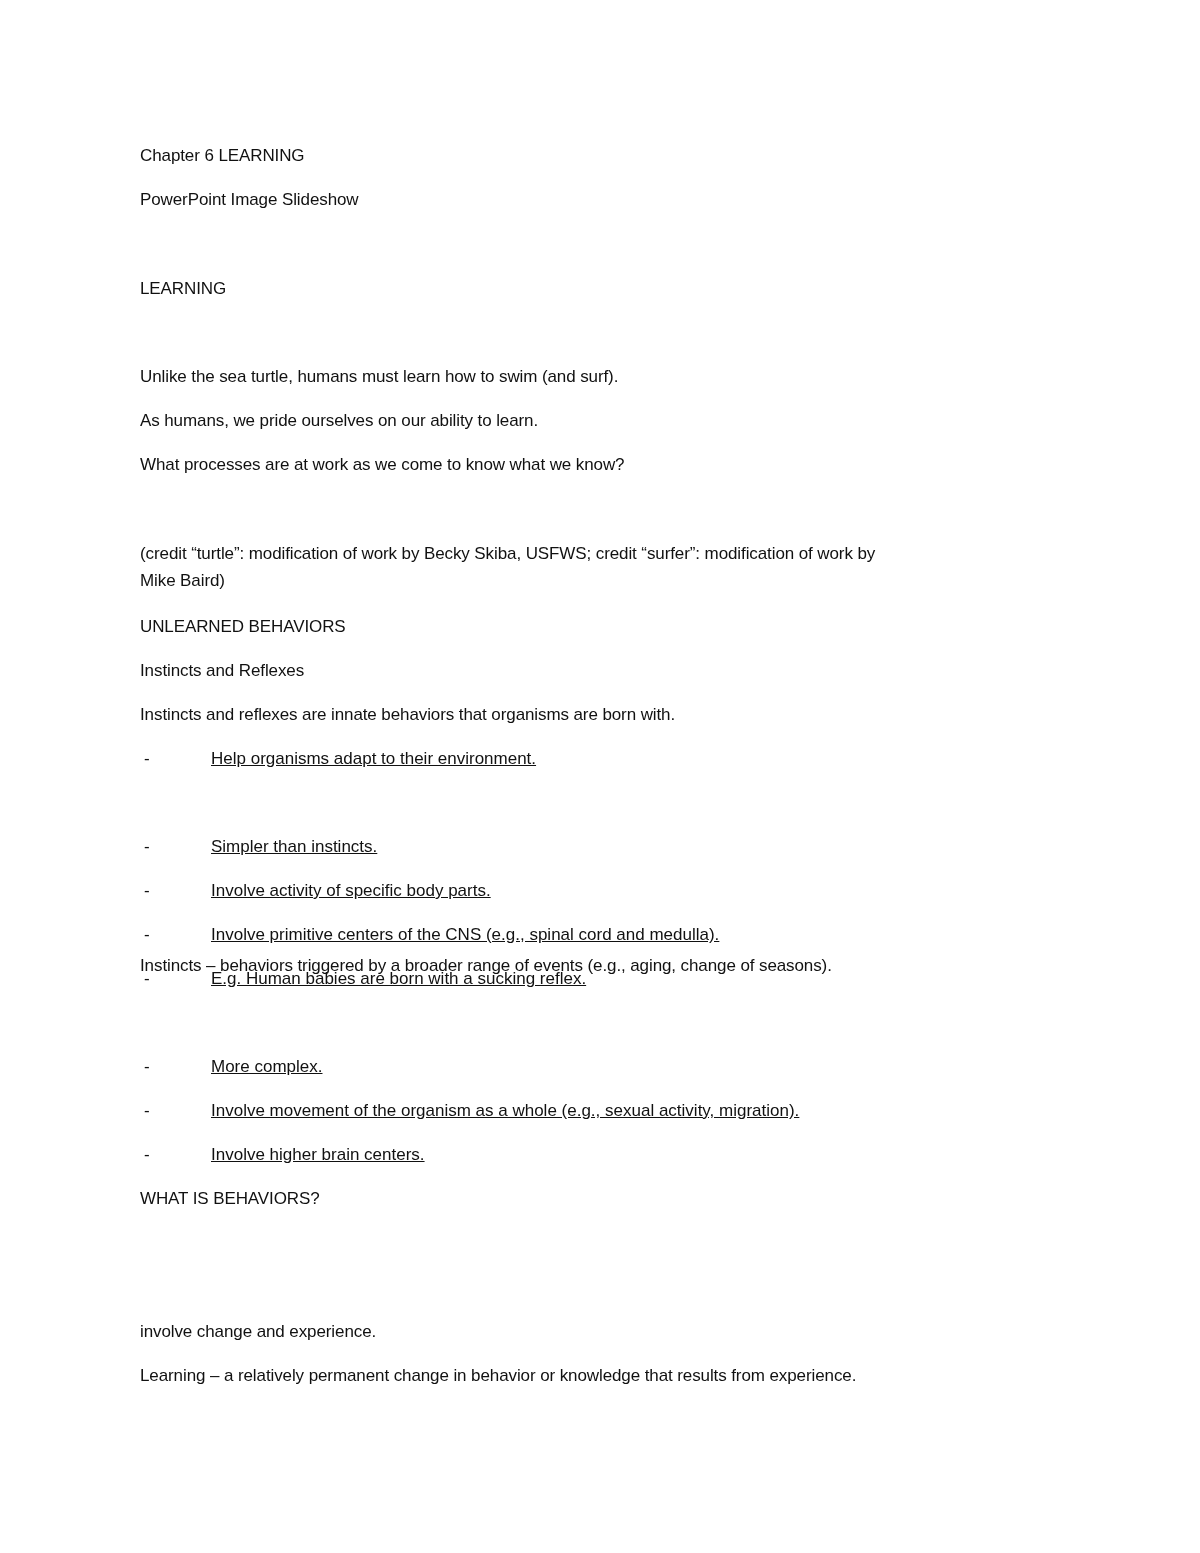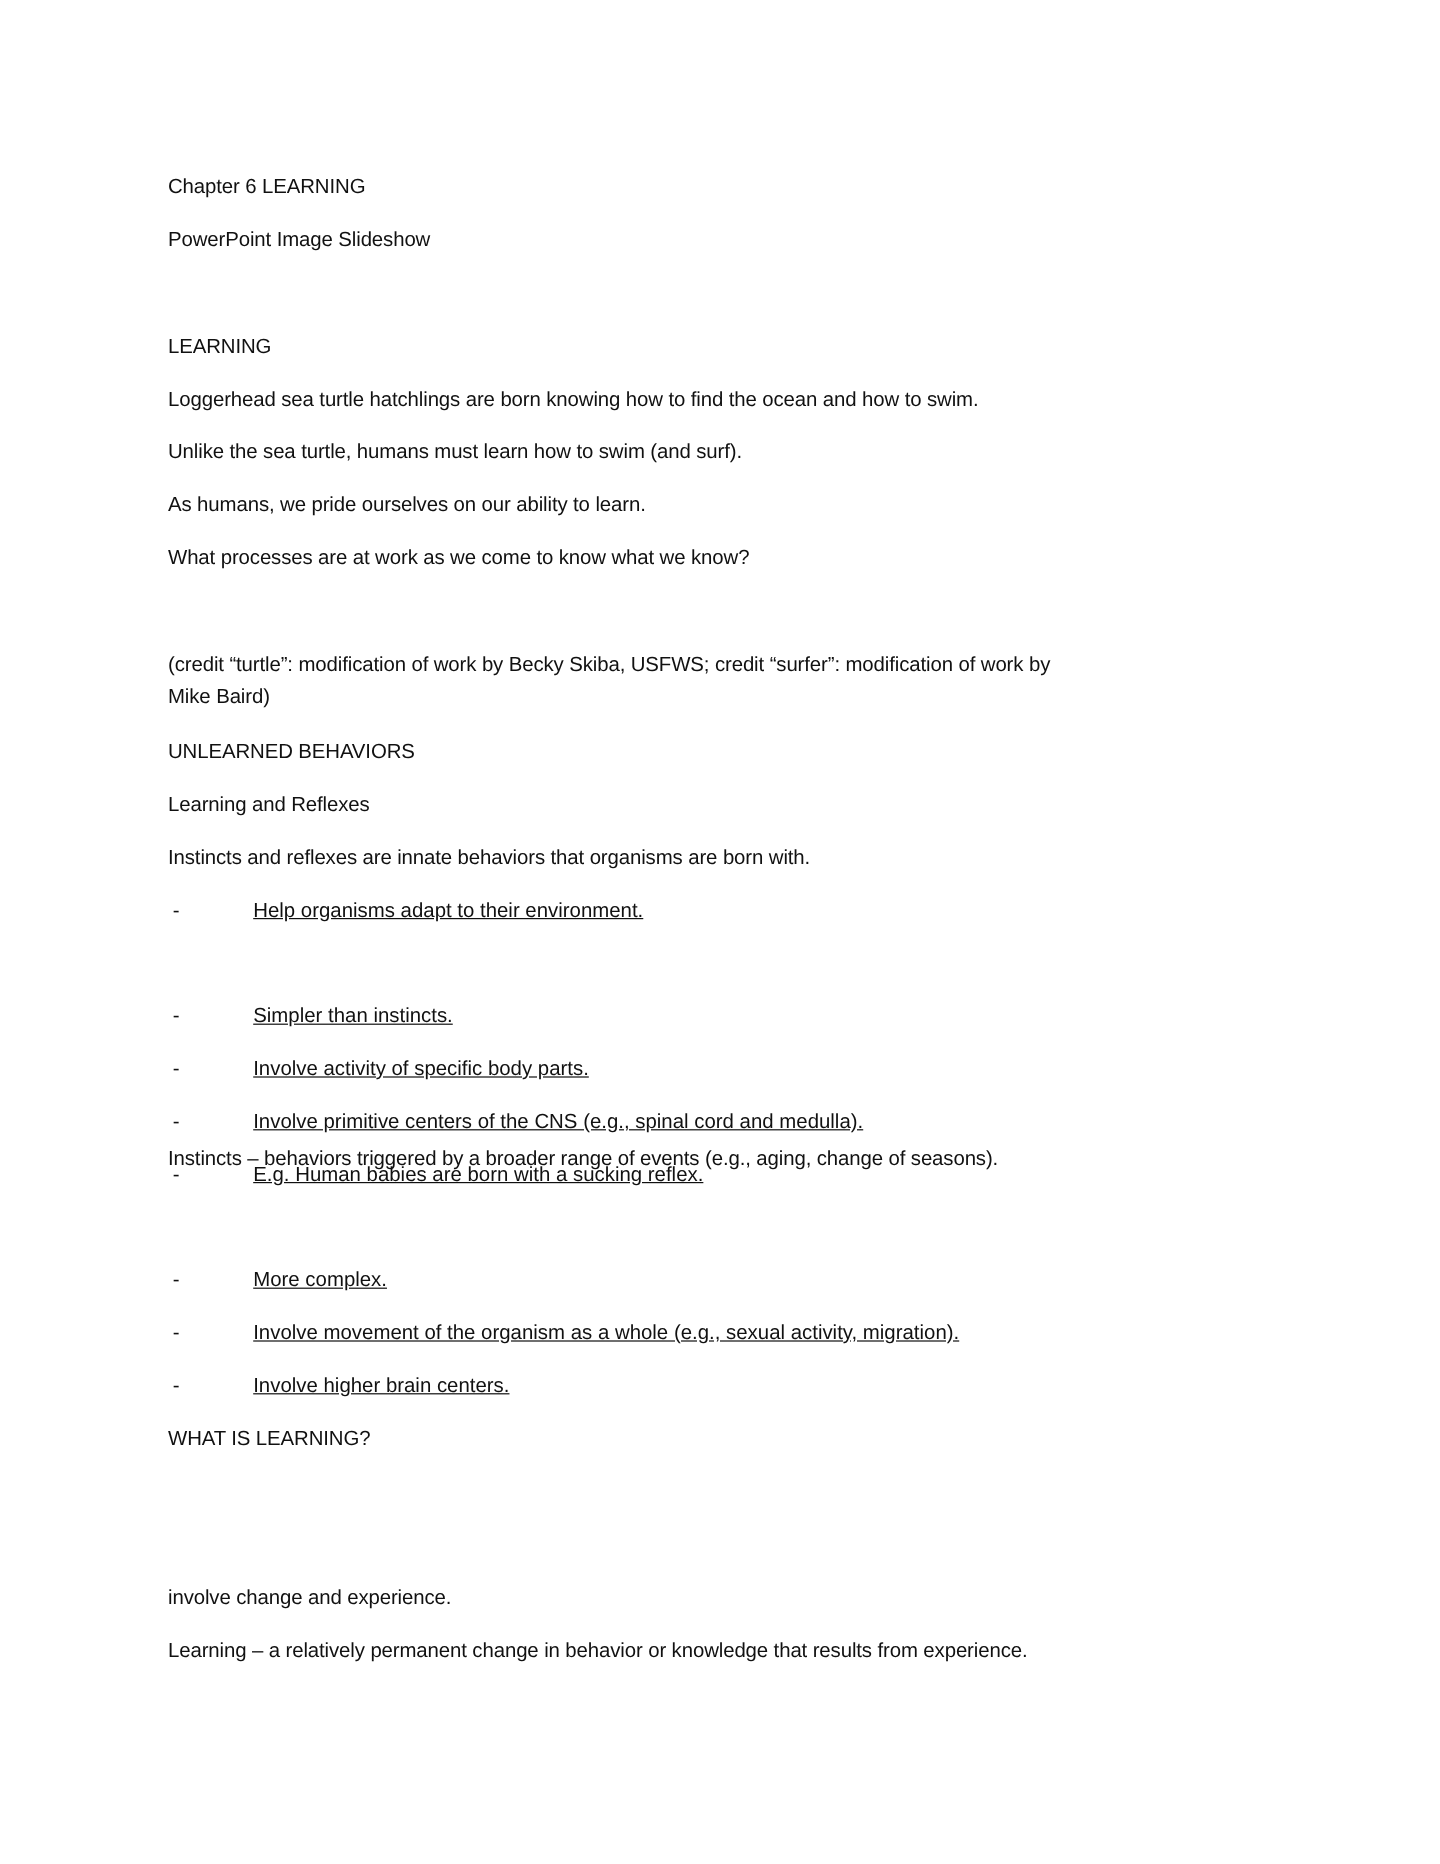--- a/index.html
+++ b/index.html
@@ -52,30 +52,29 @@
   </style>
 </head>
 <body>
 
 <div class="page">
 
   <div class="line" style="top:145px">Chapter 6 LEARNING</div>
   <div class="line" style="top:189px">PowerPoint Image Slideshow</div>
 
   <div class="line" style="top:278px">LEARNING</div>
-  <div class="line" style="top:322px">Loggerhead sea turtle hatchlings are born knowing how to find the ocean and how to swim.</div>
   <div class="line" style="top:366px">Unlike the sea turtle, humans must learn how to swim (and surf).</div>
   <div class="line" style="top:454px">What processes are at work as we come to know what we know?</div>
   <div class="line" style="top:410px">As humans, we pride ourselves on our ability to learn.</div>
 
   <div class="line" style="top:543px">(credit “turtle”: modification of work by Becky Skiba, USFWS; credit “surfer”: modification of work by</div>
   <div class="line" style="top:570px">Mike Baird)</div>
 
   <div class="line" style="top:616px">UNLEARNED BEHAVIORS</div>
-  <div class="line" style="top:660px">Learning and Reflexes</div>
+  <div class="line" style="top:660px">Instincts and Reflexes</div>
   <div class="line" style="top:704px">Instincts and reflexes are innate behaviors that organisms are born with.</div>
 
   <div class="bullet" style="top:748px">
     <span class="dash">-</span>
     <span class="text">Help organisms adapt to their environment.</span>
   </div>
 
 
   <div class="bullet" style="top:836px">
     <span class="dash">-</span>
@@ -102,17 +101,17 @@
   </div>
   <div class="bullet" style="top:1100px">
     <span class="dash">-</span>
     <span class="text">Involve movement of the organism as a whole (e.g., sexual activity, migration).</span>
   </div>
   <div class="bullet" style="top:1144px">
     <span class="dash">-</span>
     <span class="text">Involve higher brain centers.</span>
   </div>
 
-  <div class="line" style="top:1188px">WHAT IS LEARNING?</div>
+  <div class="line" style="top:1188px">WHAT IS BEHAVIORS?</div>
   <div class="line" style="top:1321px">involve change and experience.</div>
   <div class="line" style="top:1365px">Learning – a relatively permanent change in behavior or knowledge that results from experience.</div>
 
 </div>
 
 </body></html>

